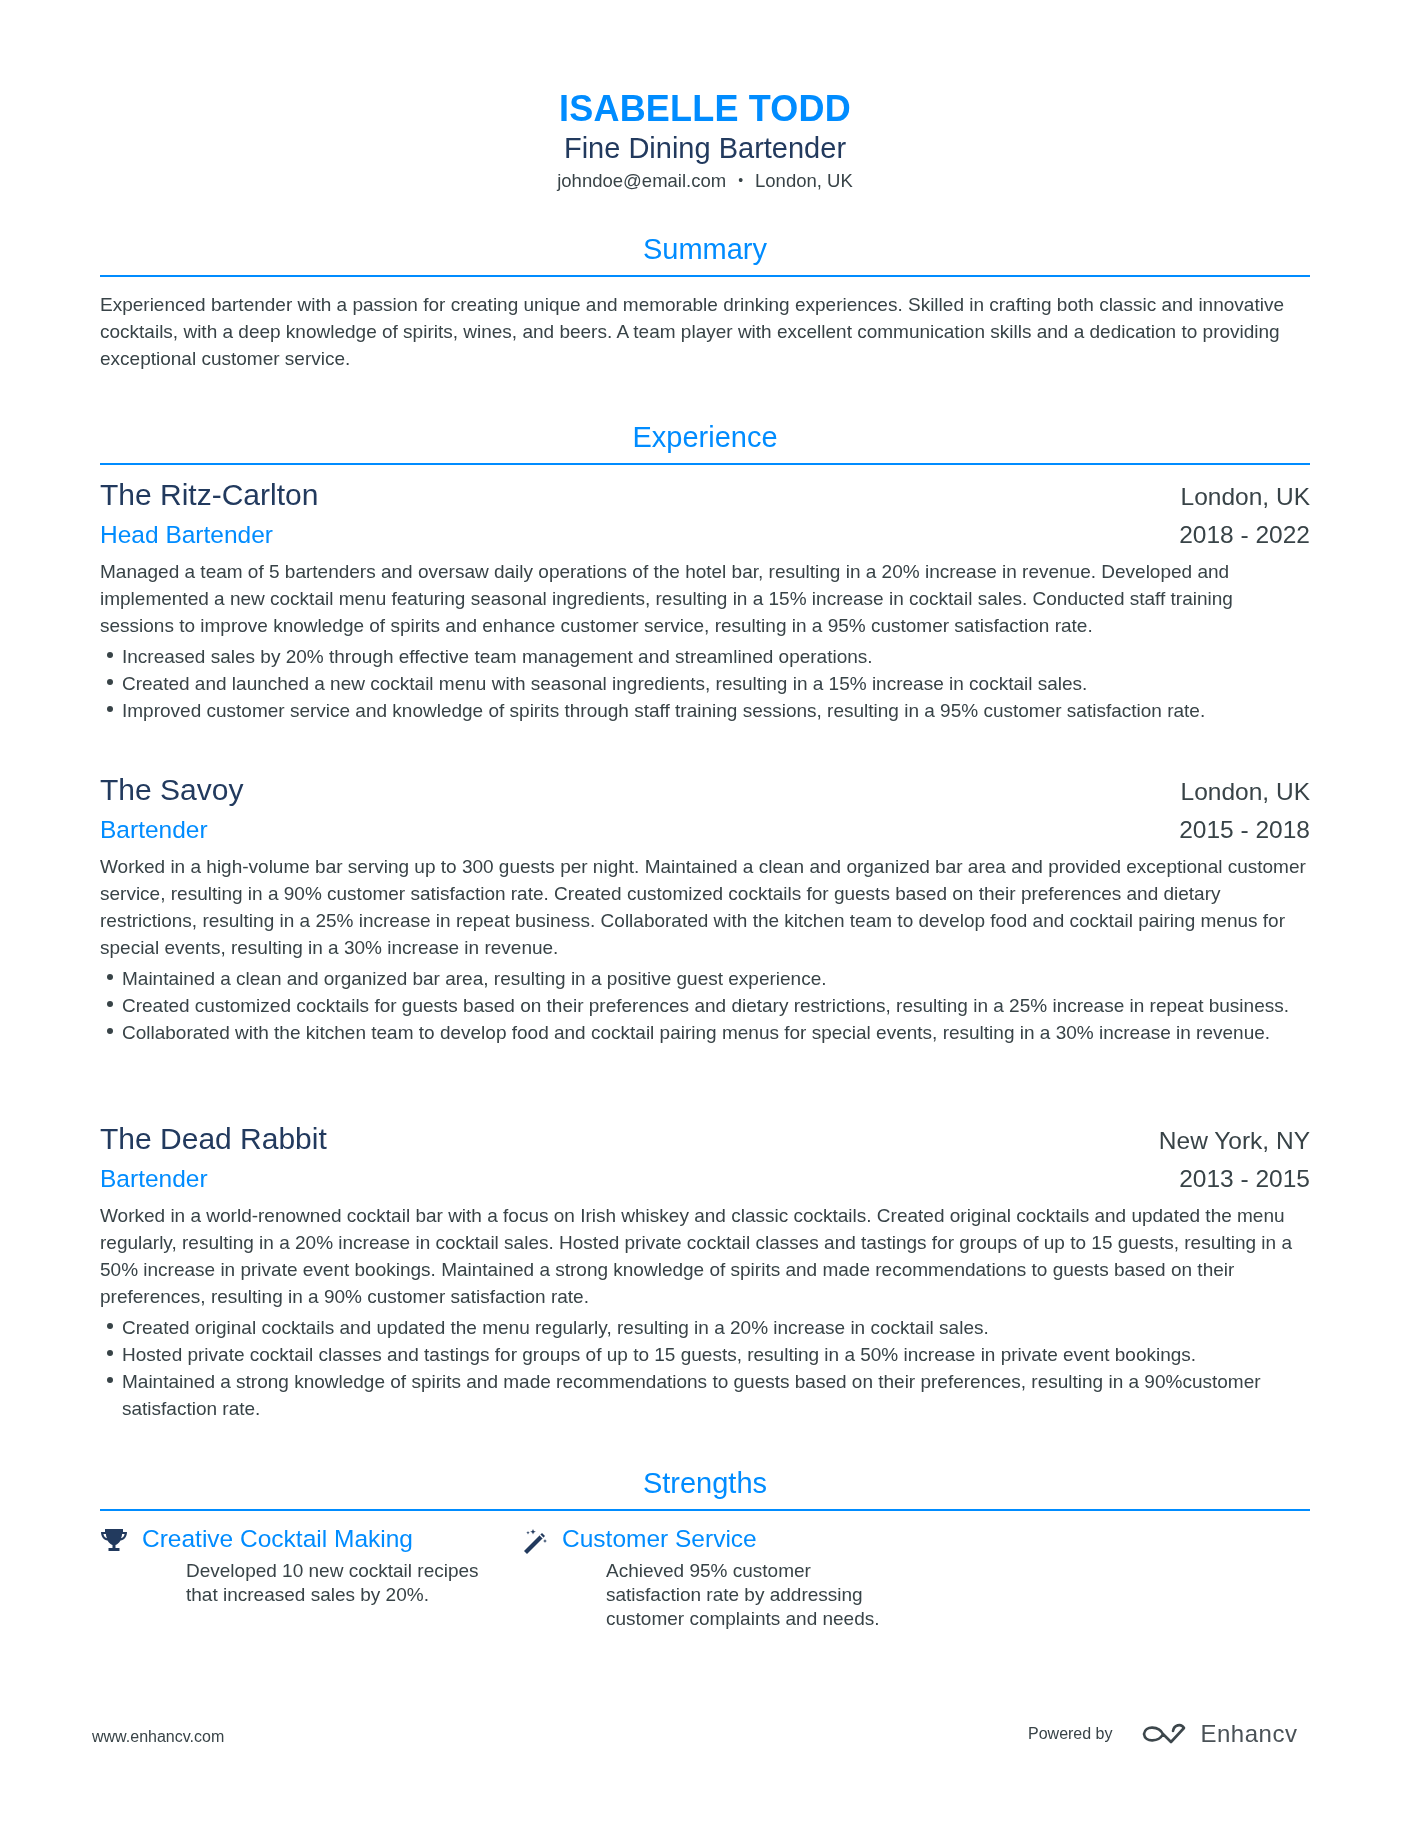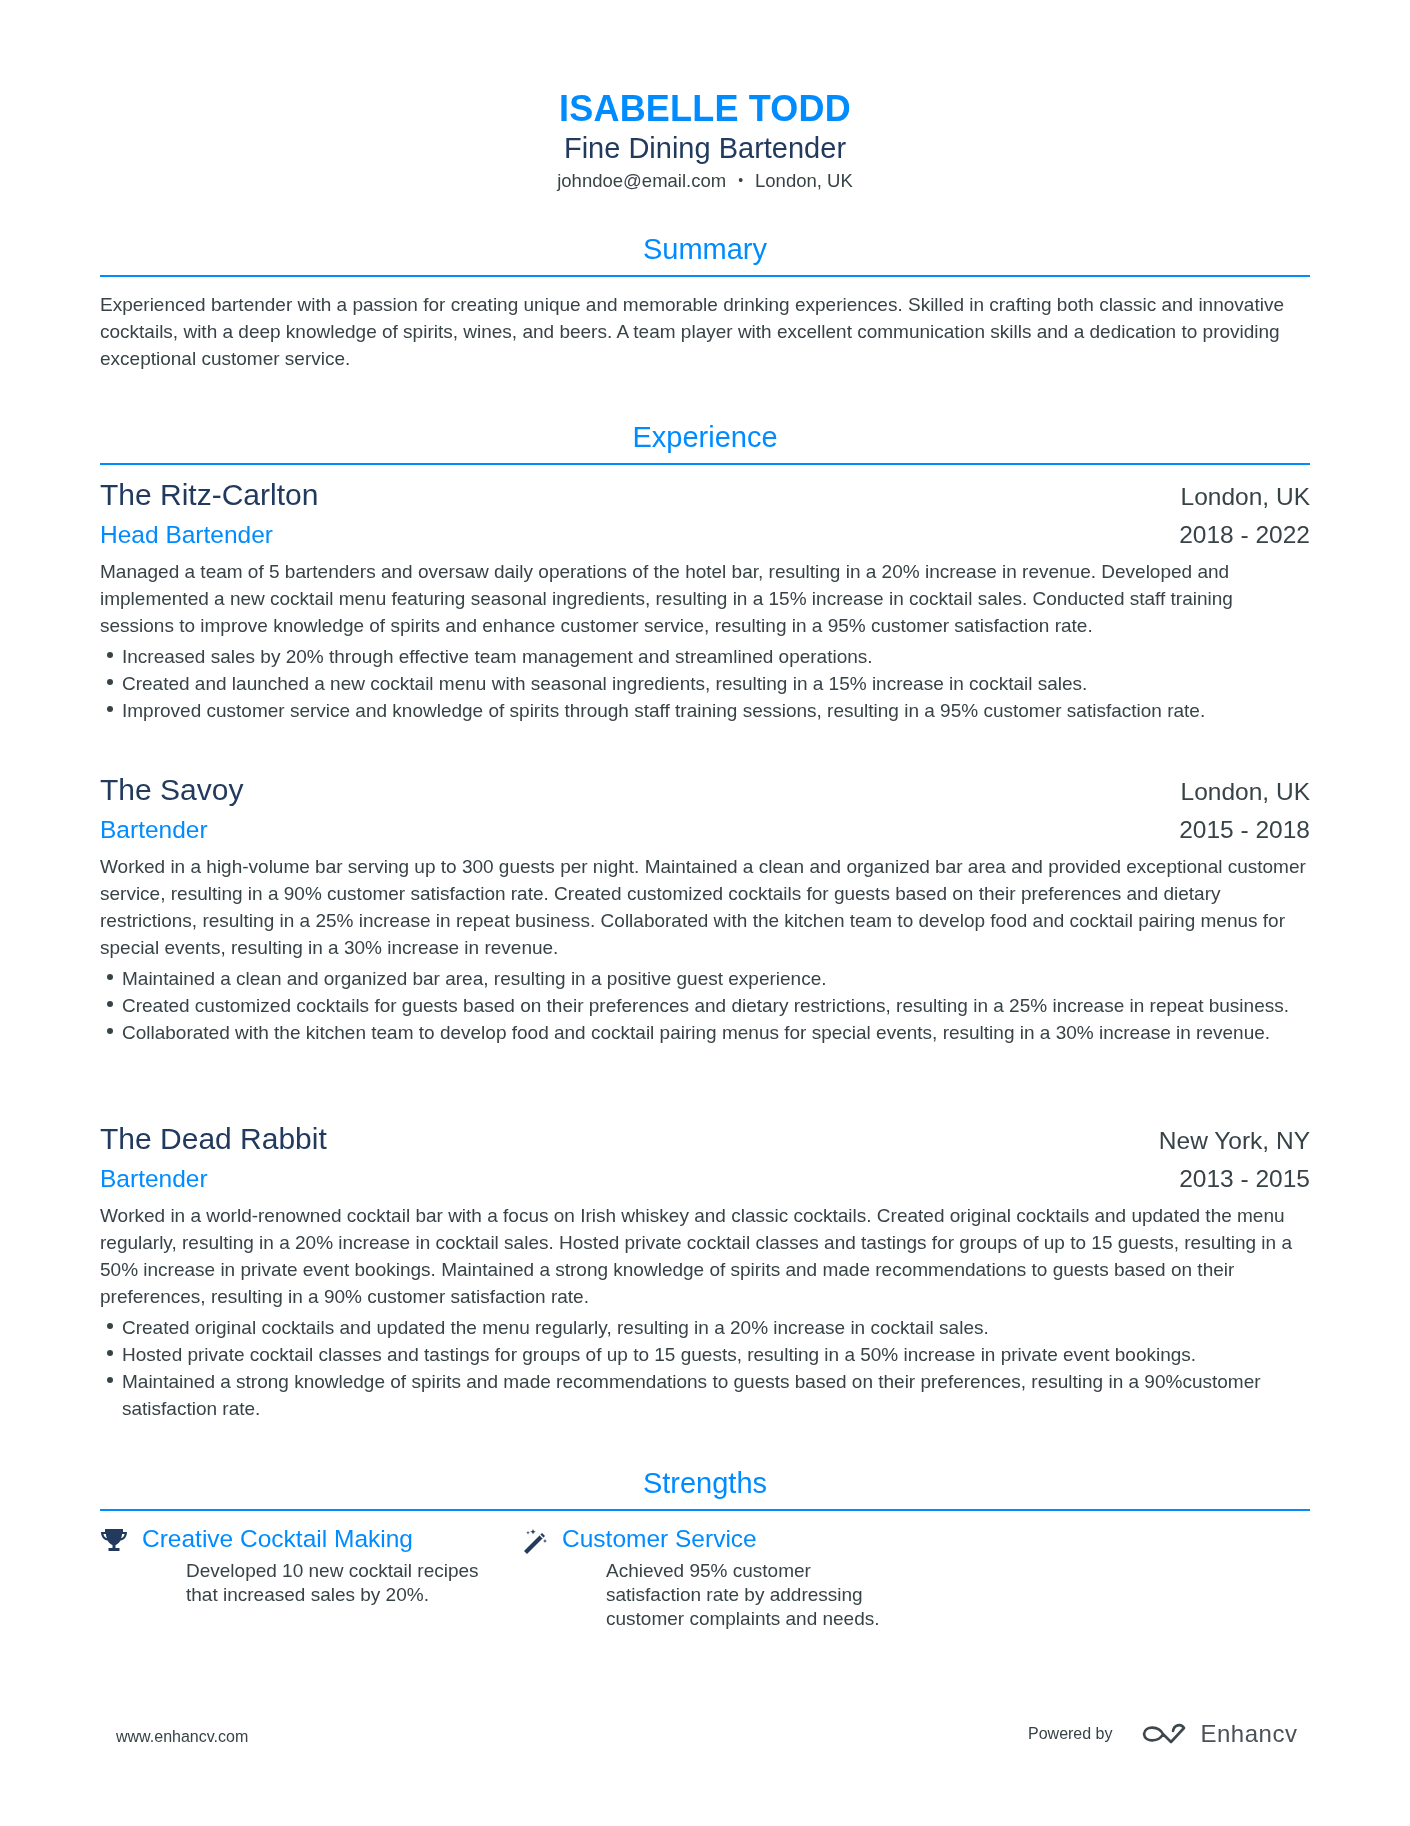--- a/index.html
+++ b/index.html
@@ -93,21 +93,21 @@
   .strength { width: 420px; display: flex; }
   .strength-icon {
     width: 42px; flex: 0 0 42px; padding-top: 4px;
   }
   .strength-body { width: 340px; }
   .strength-title { font-size: 24.5px; color: #008CFF; line-height: 32px; }
   .strength-desc { font-size: 19px; line-height: 24px; color: #384347; margin-top: 4px; margin-left: 44px; }
 
   
   .footer-left {
-    position: absolute; left: 116px; top: 1728px;
+    position: absolute; left: 92px; top: 1728px;
     font-size: 16px; color: #384347;
   }
   .footer-right {
     position: absolute; left: 1028px; top: 1720px;
     display: flex; align-items: center;
   }
   .powered { font-size: 16px; color: #384347; margin-right: 28px; }
   .brand { display: flex; align-items: center; }
   .brand-word { font-size: 24px; color: #4a5257; margin-left: 12px; letter-spacing: 0.5px; }
 </style>

